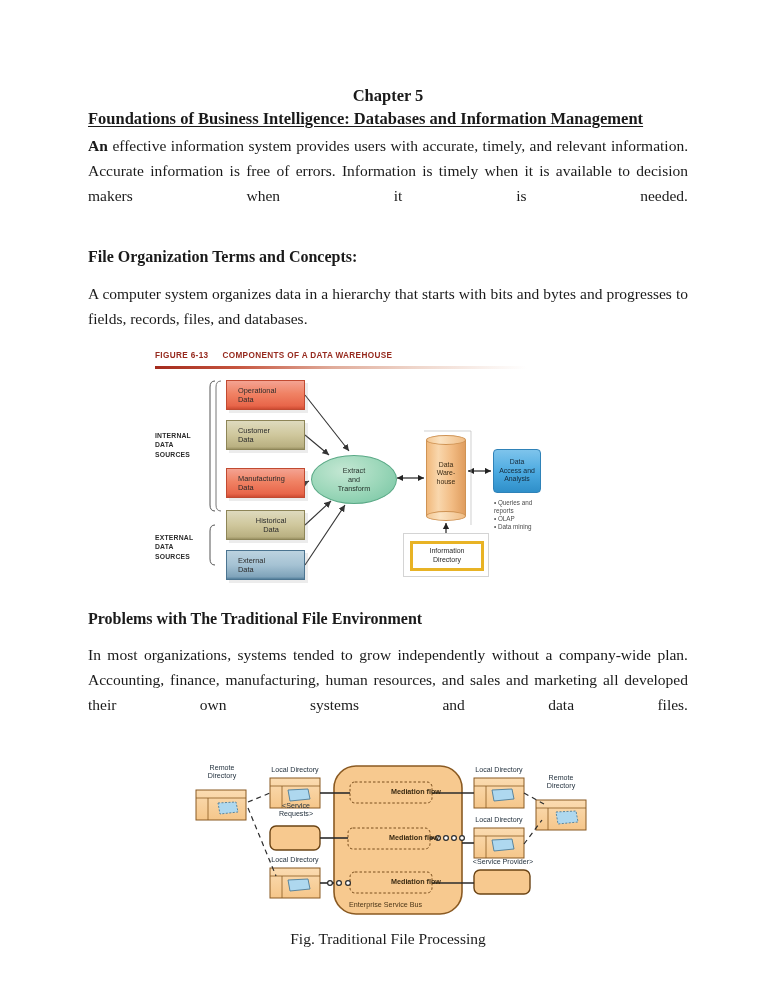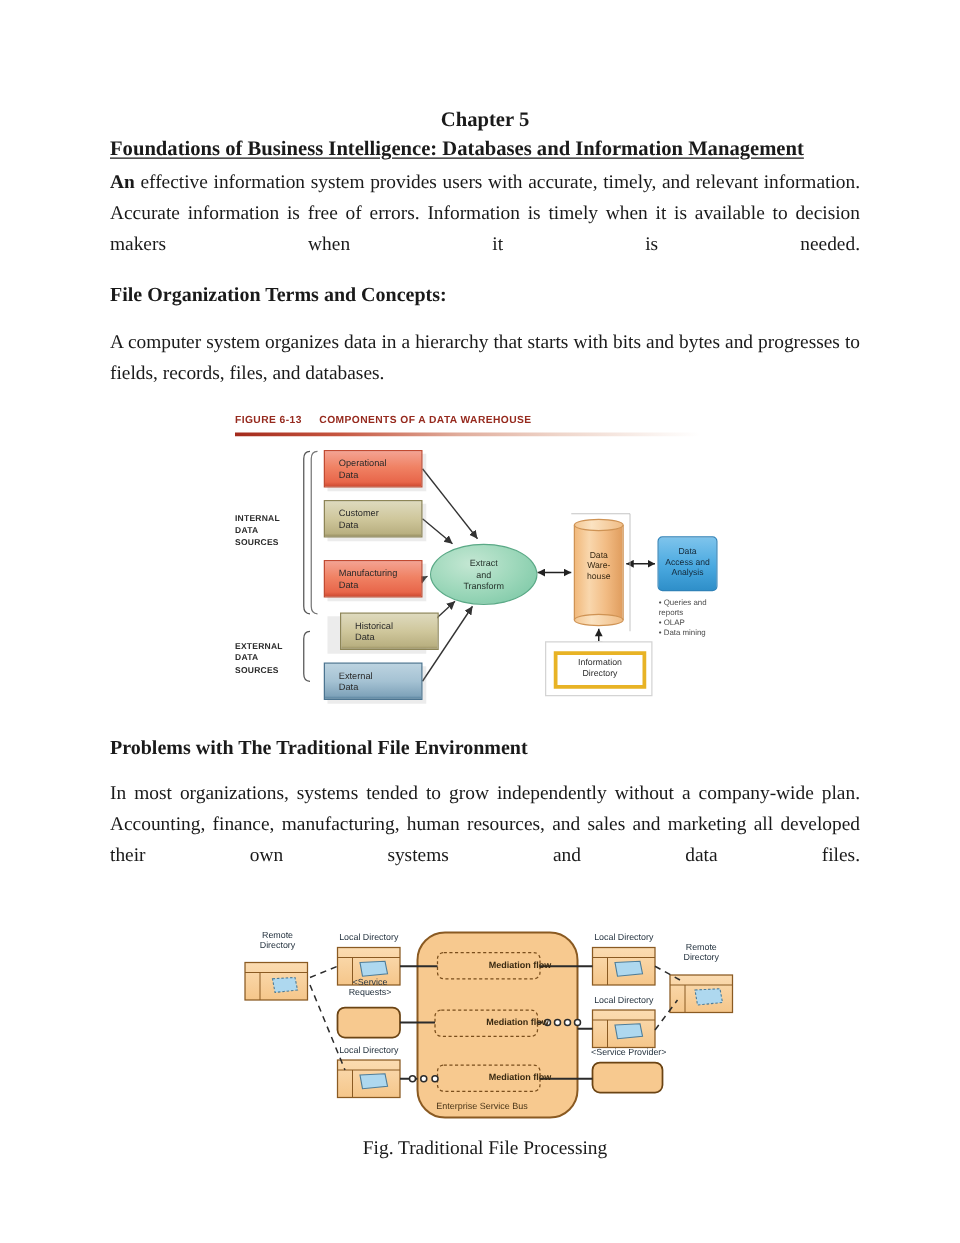--- a/index.html
+++ b/index.html
@@ -46,33 +46,33 @@
     text-align: justify;
     text-align-last: justify;
     font-size: 15.5px;
     line-height: 1.62;
     margin: 2px 0 0 0;
     hyphens: none;
   }
   .section-head {
     font-weight: bold;
     font-size: 16px;
-    margin: 18px 0 0 0;
+    margin: 38px 0 0 0;
     line-height: 1.4;
   }
   .section-head.tight { margin-top: 24px; }
   p.body.afterhead { margin-top: 12px; }
   .lead-bold { font-weight: bold; margin-top: 23px; }
 
   
   .fig1-wrap {
     position: relative;
     width: 390px;
     height: 235px;
-    margin: 18px 0 0 98px;
+    margin: 18px 0 0 65px;
   }
   .fig1-title {
     font-family: "Liberation Sans", "DejaVu Sans", sans-serif;
     font-size: 8.2px;
     font-weight: bold;
     letter-spacing: 0.35px;
     color: #962a1e;
     position: absolute;
     left: 2px;
     top: 2px;
@@ -360,21 +360,21 @@
         <span>Data</span>
       </div>
       <div class="src-box khaki" style="left:73px; top:47px;">
         <span>Customer</span><br>
         <span>Data</span>
       </div>
       <div class="src-box salmon" style="left:73px; top:95px;">
         <span>Manufacturing</span><br>
         <span>Data</span>
       </div>
-      <div class="src-box khaki" style="left:86px; top:137px;">
+      <div class="src-box khaki" style="left:73px; top:137px;text-align:center;">
         <span>Historical</span><br>
         <span>Data</span>
       </div>
       <div class="src-box steel" style="left:73px; top:177px;">
         <span>External</span><br>
         <span>Data</span>
       </div>
 
       <div class="brace-label" style="left:2px; top:58px;">
         <span>INTERNAL</span><br>

